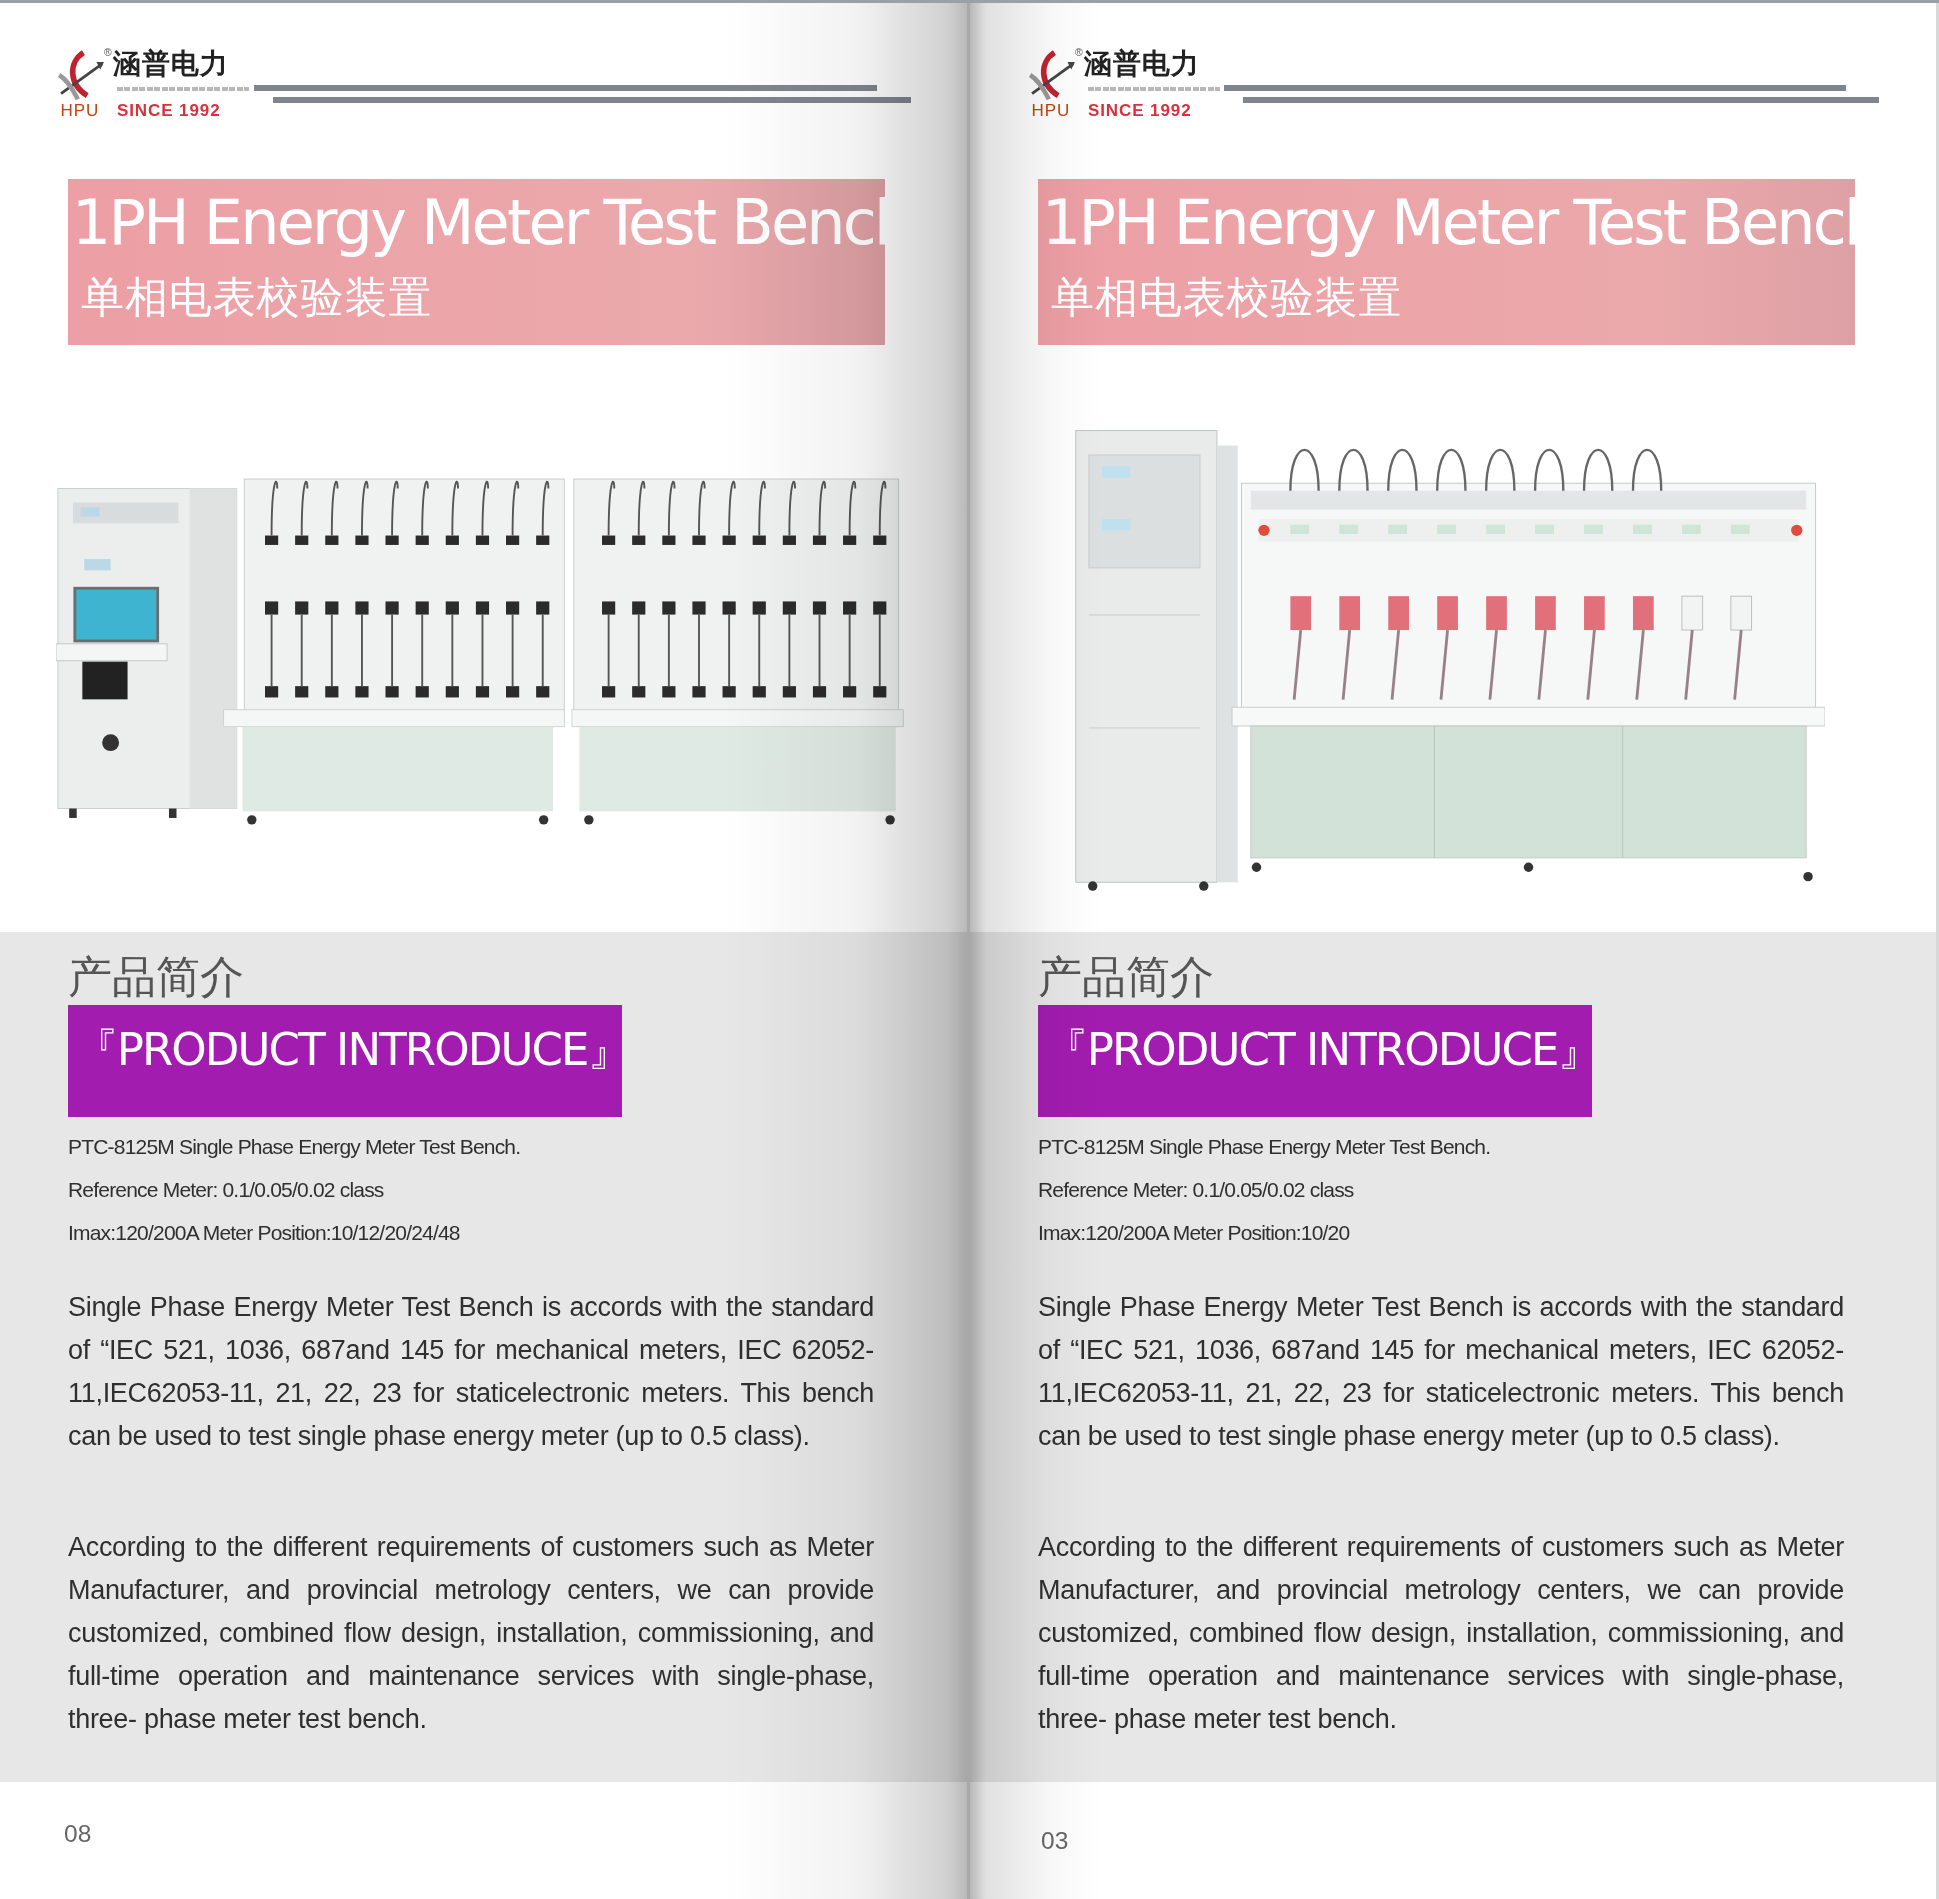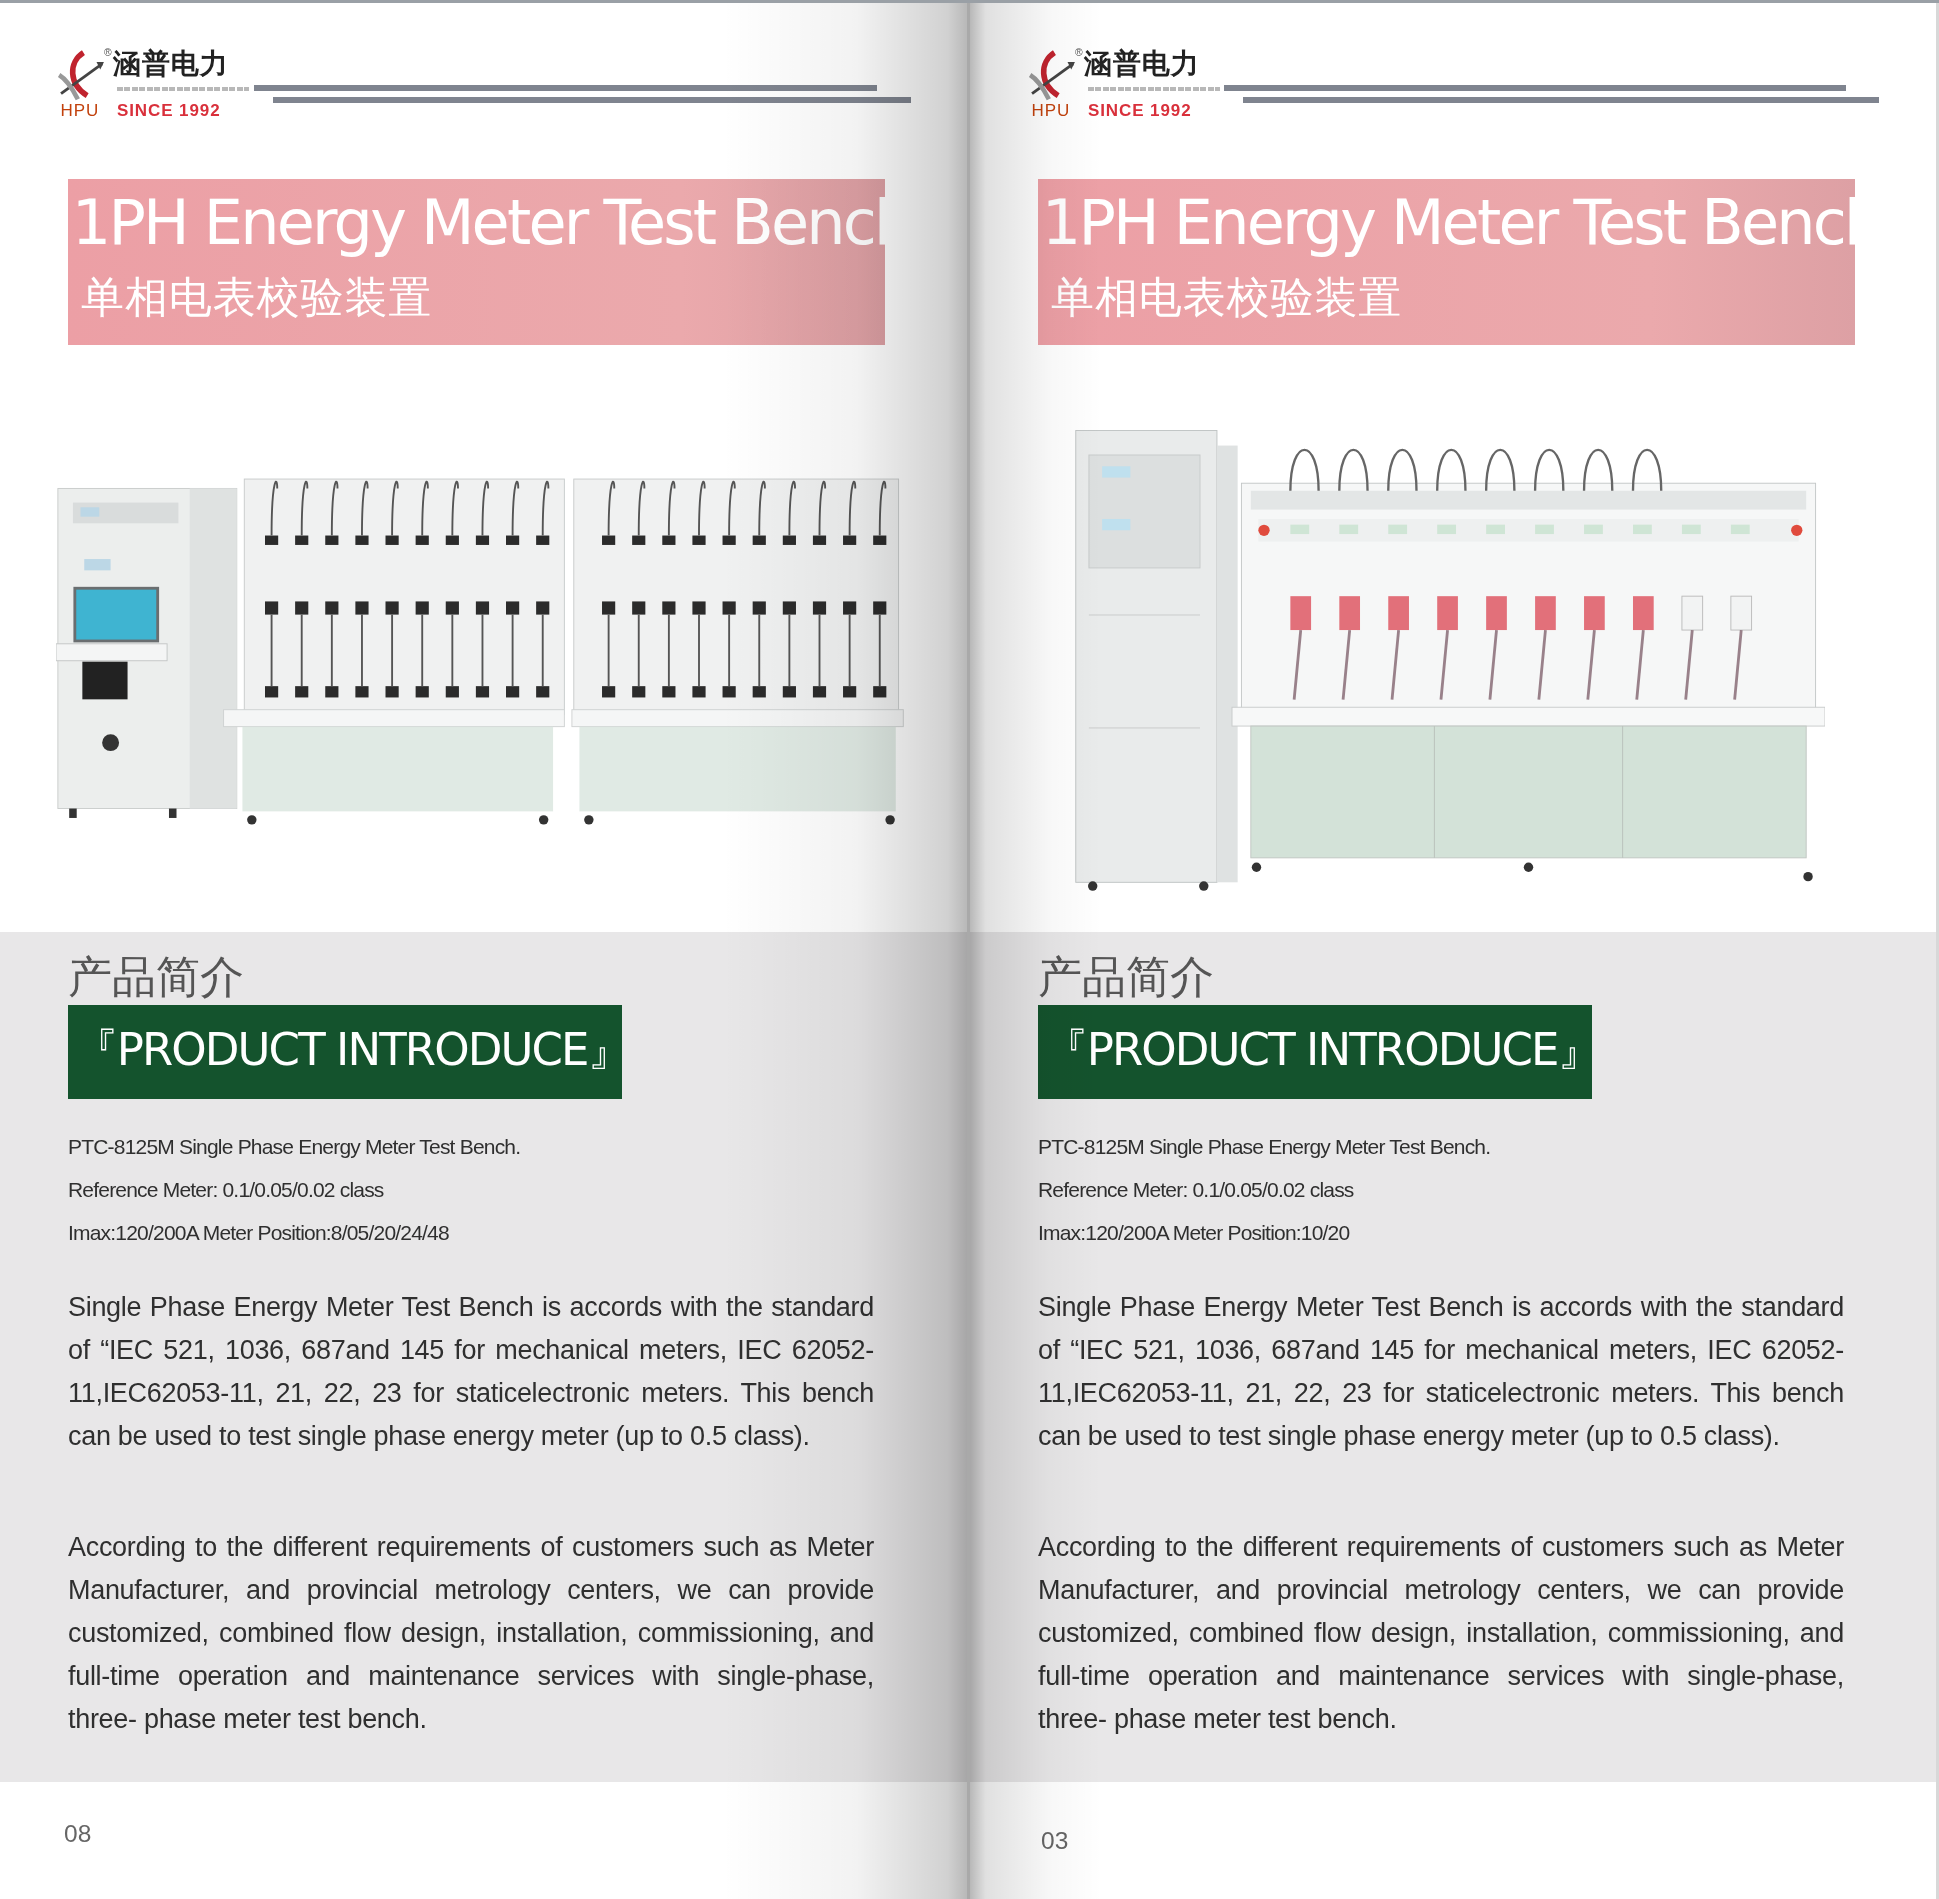--- a/index.html
+++ b/index.html
@@ -51,21 +51,21 @@
   .title-cn { position: absolute; left: 13px; top: 90px; font-family: Liberation Serif, serif; font-size: 43px; color: #ffffff; letter-spacing: 0.9px; }
 
   
   .product-img { position: absolute; }
   .page.left .product-img  { left: 56px; top: 457px; width: 852px; height: 377px; }
   .page.right .product-img { left: 102px; top: 414px; width: 753px; height: 476px; }
 
   
   .gray { position: absolute; left: 0; top: 929px; width: 100%; height: 850px; background: #e8e7e8; }
   .intro-cn { position: absolute; left: 68px; top: 945px; font-family: "DejaVu Sans", sans-serif; font-size: 44px; color: #555; }
-  .intro-banner { position: absolute; left: 68px; top: 1002px; width: 554px; height: 94px; background: #14532d; text-decoration: underline; }
+  .intro-banner { position: absolute; left: 68px; top: 1002px; width: 554px; height: 112px; background: #a21caf; text-decoration: underline; }
   .intro-banner span { position: absolute; left: 5.6px; top: 15px; font-family: "DejaVu Sans", sans-serif; font-size: 45px; color: #ffffff; letter-spacing: -1.9px; white-space: nowrap; }
 
   .specs { position: absolute; left: 68px; top: 1122px; width: 810px; font-family: "Liberation Sans", sans-serif; font-size: 21px; line-height: 43px; color: #2f2f2f; letter-spacing: -0.8px; }
   .para { position: absolute; left: 68px; width: 806px; font-family: "Liberation Sans", sans-serif; font-size: 27px; line-height: 43px; color: #2f2f2f; text-align: justify; letter-spacing: -0.3px; }
   .para.p1 { top: 1283px; }
   .para.p2 { top: 1523px; }
 
   .page-num { position: absolute; font-family: "Liberation Sans", sans-serif; font-size: 24.5px; color: #666; }
   .page.left .page-num  { left: 64px; top: 1817px; }
   .page.right .page-num { left: 71px; top: 1824px; }
@@ -234,21 +234,21 @@
     </svg>
 
     <div class="gray"></div>
     <div class="intro-cn">产品简介</div>
     <div class="intro-banner">
       <span>『PRODUCT INTRODUCE』</span>
     </div>
     <div class="specs">
       <div>PTC-8125M Single Phase Energy Meter Test Bench.</div>
       <div>Reference Meter: 0.1/0.05/0.02 class</div>
-      <div>Imax:120/200A Meter Position:8/05/20/24/48</div>
+      <div>Imax:120/200A Meter Position:10/12/20/24/48</div>
     </div>
     <p class="para p1">Single Phase Energy Meter Test Bench is accords with the standard of “IEC 521, 1036, 687and 145 for mechanical meters, IEC 62052-11,IEC62053-11, 21, 22, 23 for staticelectronic meters. This bench can be used to test single phase energy meter (up to 0.5 class).</p>
     <p class="para p2">According to the different requirements of customers such as Meter Manufacturer, and provincial metrology centers, we can provide customized, combined flow design, installation, commissioning, and full-time operation and maintenance services with single-phase, three- phase meter test bench.</p>
 
     <div class="page-num">08</div>
   </div>
 
   <div class="spine"></div>
 
   <div class="page right">

